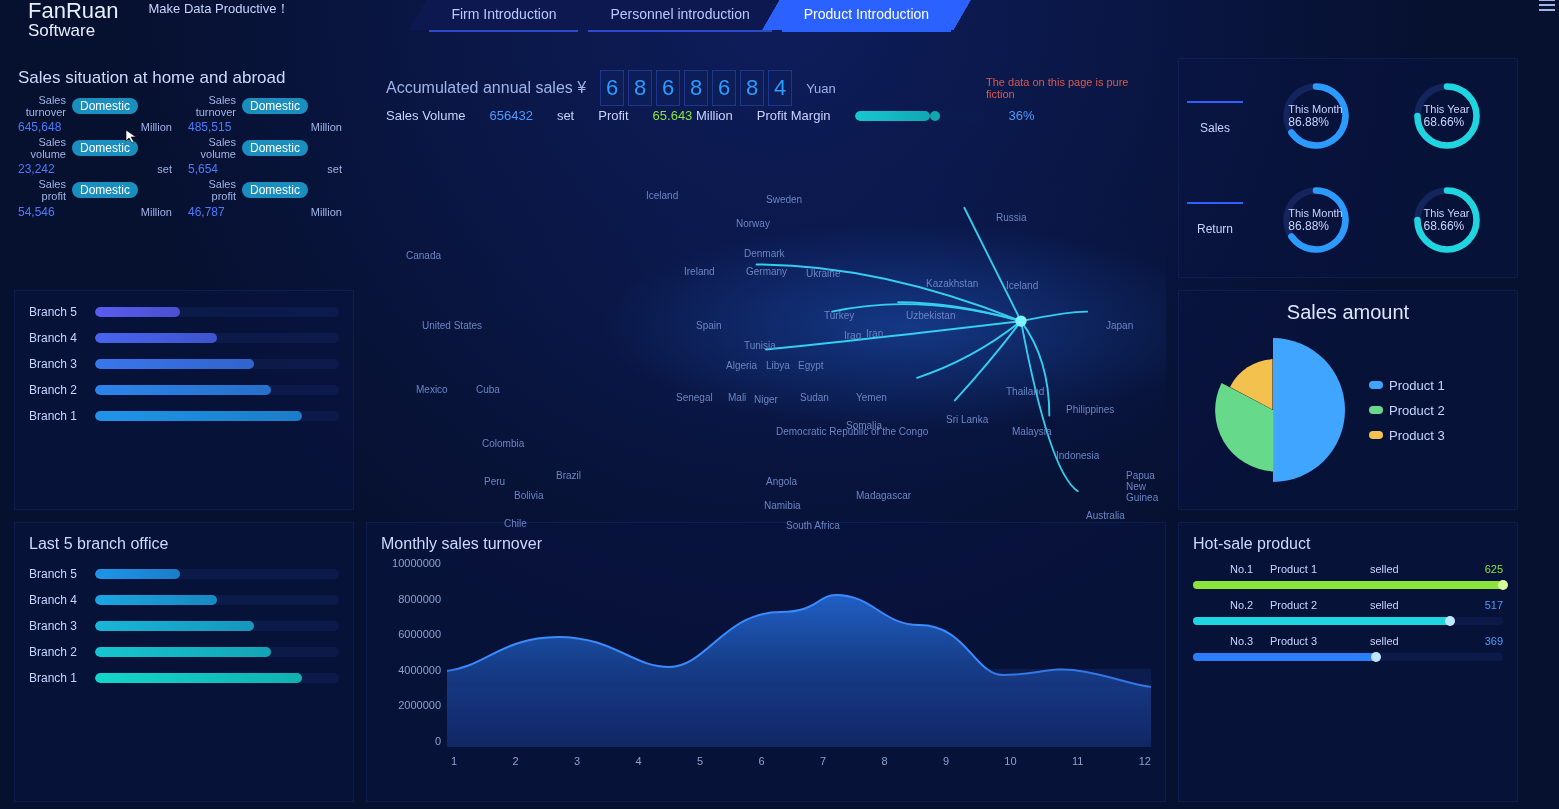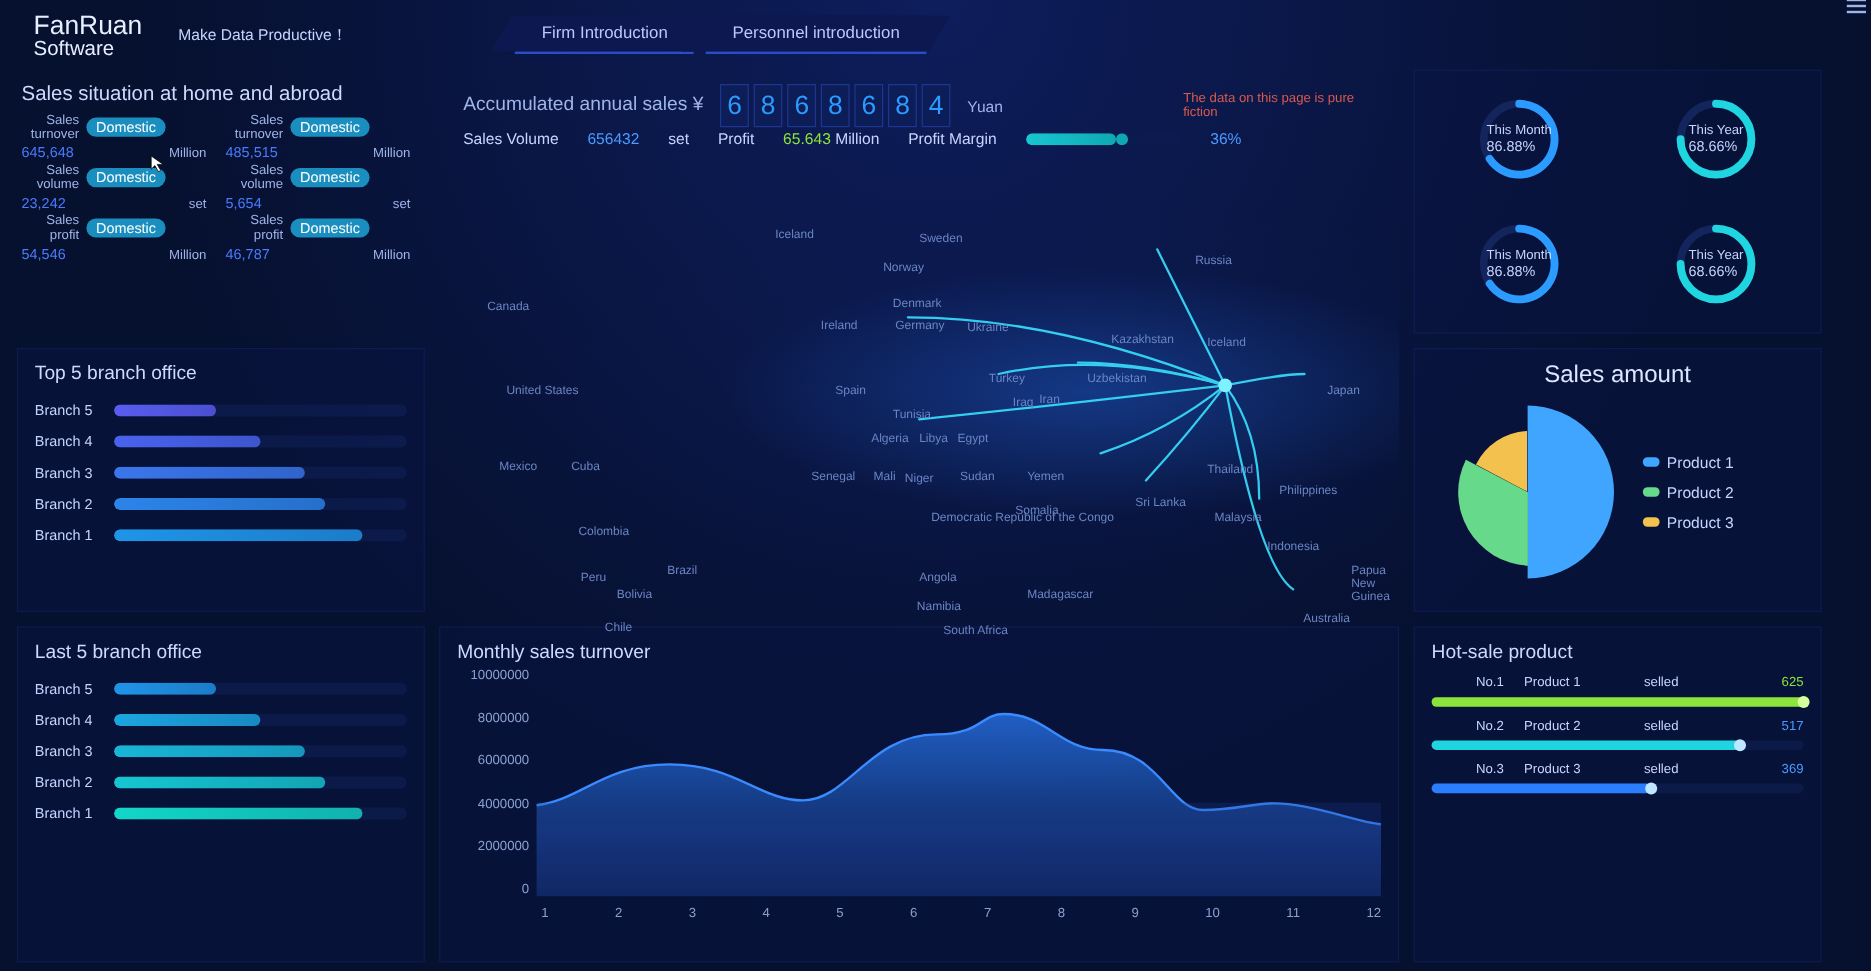--- a/index.html
+++ b/index.html
@@ -12,21 +12,21 @@
   --cyan:#1fd6e0;
   --green:#8be33c;
   --accent:#4f6ee0;
   --badge:#1a8fbf;
 }
 *{box-sizing:border-box;}
 html,body{margin:0;padding:0;background:var(--bg);color:var(--txt);font-family:"Segoe UI",Helvetica,Arial,sans-serif;font-size:13px;width:1559px;height:809px;overflow:hidden;}
 .dash{width:1559px;height:809px;position:relative;background:radial-gradient(ellipse at 50% 0%, #0e1d5c 0%, #06102f 60%);}
 
 
-.hdr{display:flex;align-items:center;height:58px;padding:0 28px;}
+.hdr{display:flex;align-items:flex-start;height:58px;padding:0 28px;}
 .brand{display:flex;flex-direction:column;line-height:1;margin-right:30px;}
 .brand .t1{font-size:22px;color:#e7eeff;font-weight:400;}
 .brand .t2{font-size:17px;color:#e7eeff;font-weight:400;}
 .slogan{color:#c6d4ff;font-size:13px;margin-right:140px;}
 .tabs{display:flex;gap:10px;}
 .tab{position:relative;padding:6px 22px 8px;color:#b9c9ff;cursor:pointer;font-size:14px;}
 .tab::before{content:"";position:absolute;left:-22px;top:0;bottom:0;width:22px;background:linear-gradient(120deg,transparent 49%,var(--panel2) 50%);}
 .tab::after{content:"";position:absolute;right:-22px;top:0;bottom:0;width:22px;background:linear-gradient(-60deg,transparent 49%,var(--panel2) 50%);}
 .tab{background:var(--panel2);border-bottom:2px solid #2b4cc7;}
 .tab.active{background:#2b62ff;border-bottom:2px solid #2b62ff;color:#fff;}
@@ -128,20 +128,21 @@
 
   <div class="hdr">
     <div class="brand">
       <span class="t1">FanRuan</span>
       <span class="t2">Software</span>
     </div>
     <div class="slogan">Make Data Productive！</div>
     <div class="tabs">
       <div class="tab"><span>Firm Introduction</span></div>
       <div class="tab"><span>Personnel introduction</span></div>
+      <div class="tab active"><span>Product Introduction</span></div>
     </div>
   </div>
 
   <div class="grid">
 
     <div class="panel sit" style="grid-column:1;grid-row:1;background:transparent;border:none;">
       <div class="title ptitle">Sales situation at home and abroad</div>
       <div class="sit-cols">
         <div class="sit-col">
           <div class="sit-row">
@@ -222,20 +223,24 @@
         <span>Profit Margin</span>
         <div class="pm-bar">
           <div class="pm-fill" style="width:58%"></div>
           <div class="pm-knob" style="left:58%"></div>
         </div>
         <span class="v">36%</span>
       </div>
     </div>
 
     <div class="panel rt" style="grid-column:3;grid-row:1;">
+      <div class="rt-left">
+        <div class="rt-lab">Sales</div>
+        <div class="rt-lab">Return</div>
+      </div>
       <div class="rt-right">
         <div class="arc">
           <svg viewBox="0 0 100 100">
               <circle cx="50" cy="50" r="36" fill="none" stroke="#14245c" stroke-width="8"></circle>
               <path d="M50 14 A36 36 0 1 1 20 70" fill="none" stroke="#2b9bff" stroke-width="8" stroke-linecap="round"></path>
             </svg>
           <div class="arc-txt">
               <div class="t">This Month</div>
               <div class="p">86.88%</div>
             </div>
@@ -267,21 +272,20 @@
             </svg>
           <div class="arc-txt">
               <div class="t">This Year</div>
               <div class="p">68.66%</div>
             </div>
         </div>
       </div>
     </div>
 
     <div class="panel" style="grid-column:1;grid-row:2;">
-      <div class="ptitle">Top 5 branch office</div>
       <div class="barlist" id="top5-list">
           <div class="barrow">
     <span class="name">Branch 5</span>
     <div class="track">
               <div class="fill" style="width:35%;background:linear-gradient(90deg,#5a5cf0,#5a5cf0cc)"></div>
             </div>
   </div>
           <div class="barrow">
     <span class="name">Branch 4</span>
     <div class="track">

